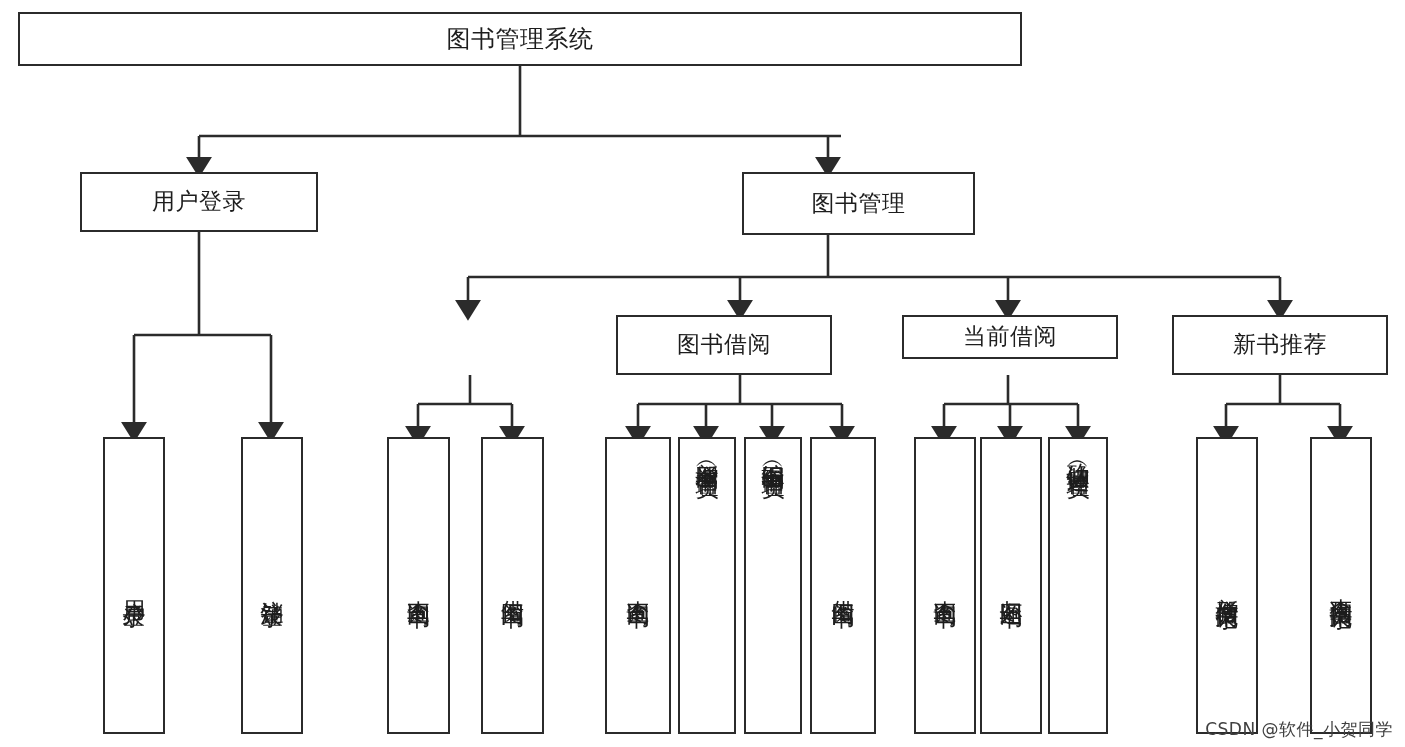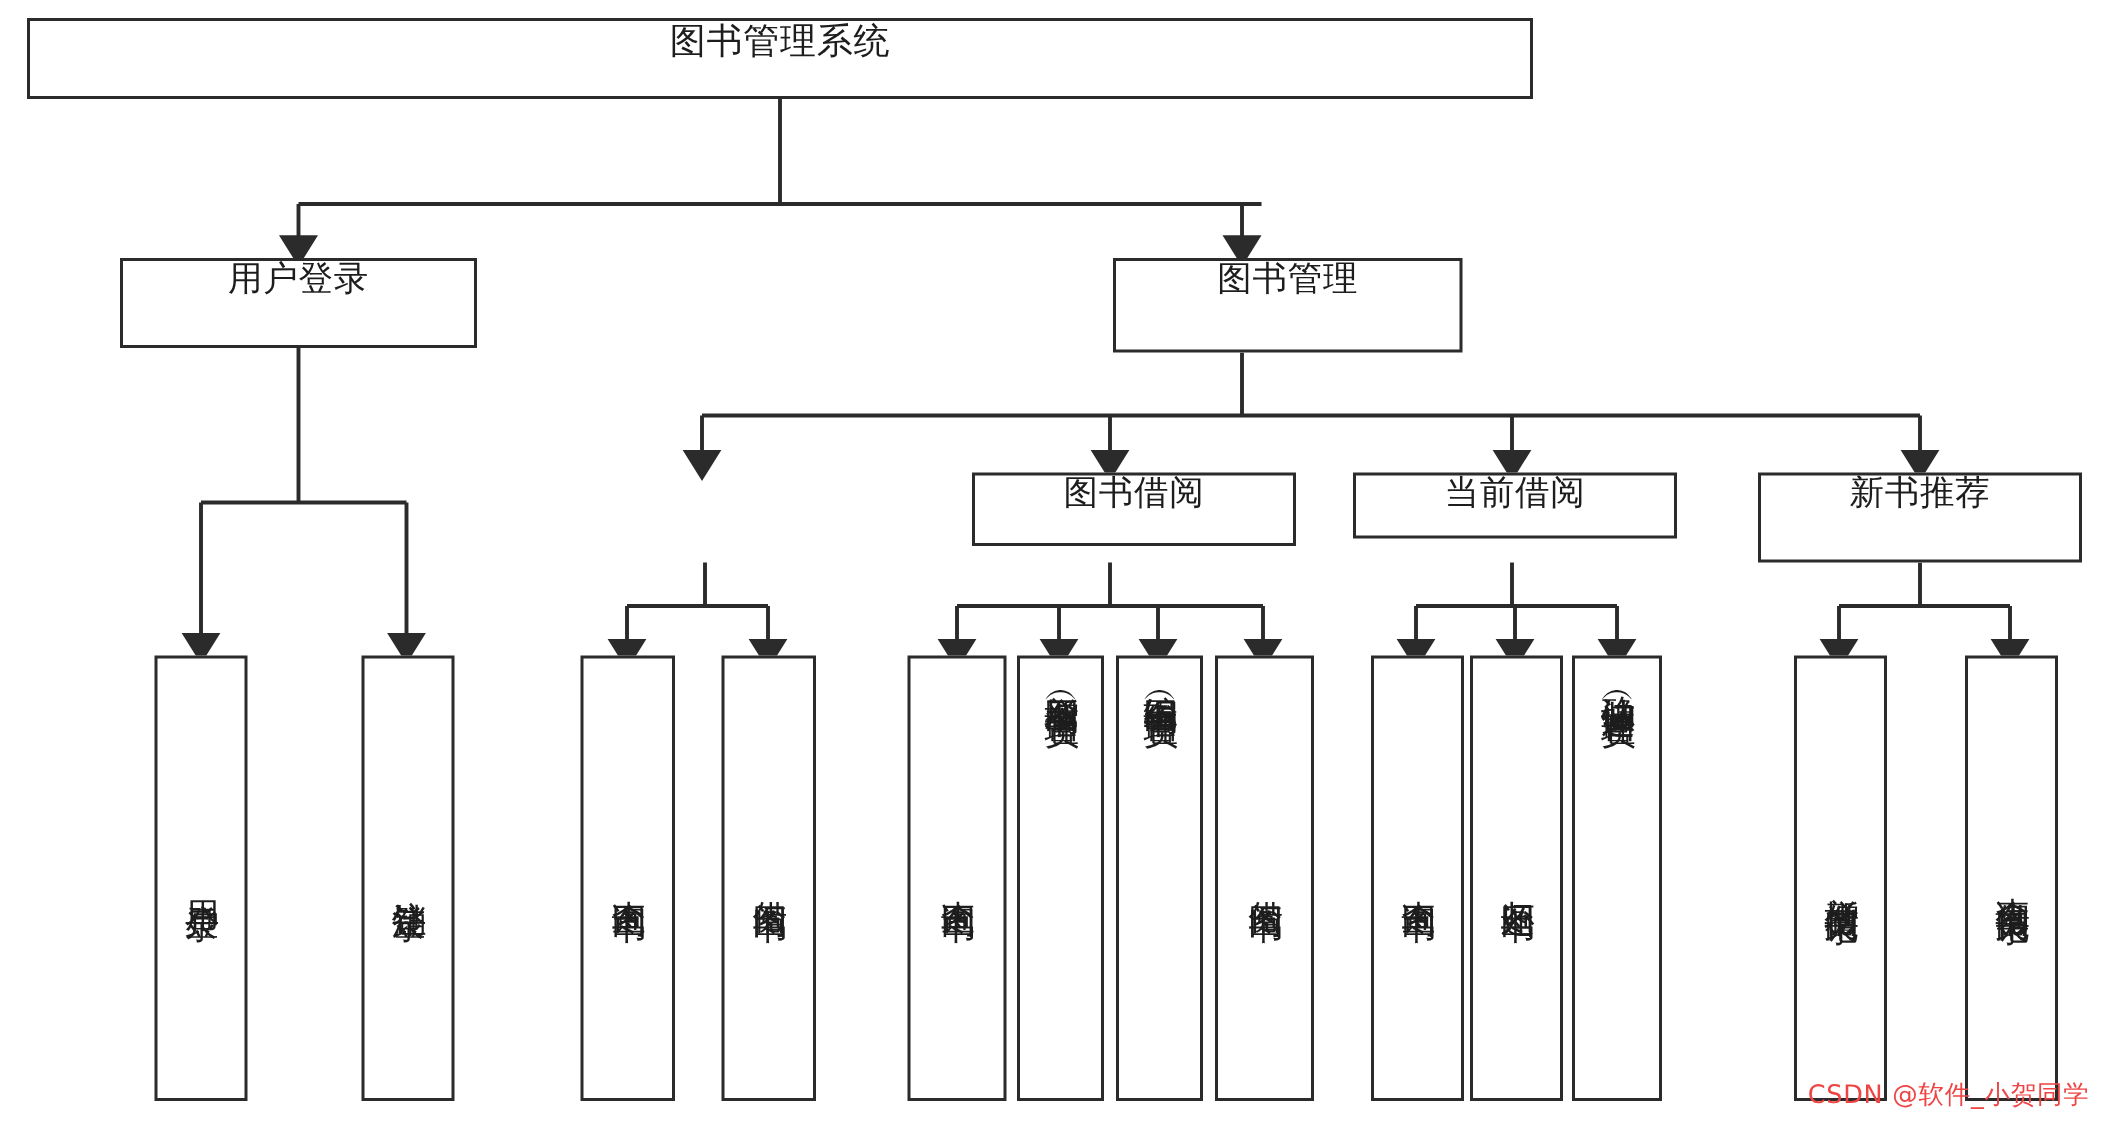--- a/index.html
+++ b/index.html
@@ -27,20 +27,21 @@
     width: 1405px;
     height: 747px;
     pointer-events: none;
   }
   .node {
     position: absolute;
     box-sizing: border-box;
     background: #ffffff;
     border: 2.5px solid #2b2b2b;
     display: flex;
+    align-items: center;
     justify-content: center;
     overflow: hidden;
   }
   .node .label {
     color: #1d1d1d;
     white-space: nowrap;
     letter-spacing: 0.5px;
   }
   .node.horiz .label {
     font-size: 23px;
@@ -64,21 +65,21 @@
   }
   .node.vert.centered {
     align-items: center;
     padding-top: 0;
   }
   .watermark {
     position: absolute;
     right: 12px;
     bottom: 6px;
     font-size: 17px;
-    color: #ef4444;
+    color: #404040;
     white-space: nowrap;
     letter-spacing: 0.5px;
     font-family: "DejaVu Sans", "Liberation Sans", sans-serif;
   }
 </style>
 </head>
 <body>
 
 <div id="diagram-root">
 
@@ -136,21 +137,21 @@
     <span class="label">图书管理系统</span>
   </div>
 
   <div class="node horiz" style="left:80px; top:172px; width:238px; height:60px;">
     <span class="label">用户登录</span>
   </div>
   <div class="node horiz" style="left:712px; top:172px; width:233px; height:63px;margin-left:30px;">
     <span class="label">图书管理</span>
   </div>
 
-  <div class="node horiz" style="left:648px; top:315px; width:216px; height:49px;">
+  <div class="node horiz" style="left:616px; top:315px; width:216px; height:60px;">
     <span class="label">图书借阅</span>
   </div>
   <div class="node horiz" style="left:902px; top:315px; width:216px; height:44px;">
     <span class="label">当前借阅</span>
   </div>
   <div class="node horiz" style="left:1172px; top:315px; width:216px; height:60px;">
     <span class="label">新书推荐</span>
   </div>
 
   <div class="node vert centered" style="left:103px; top:437px; width:62px; height:297px;">

